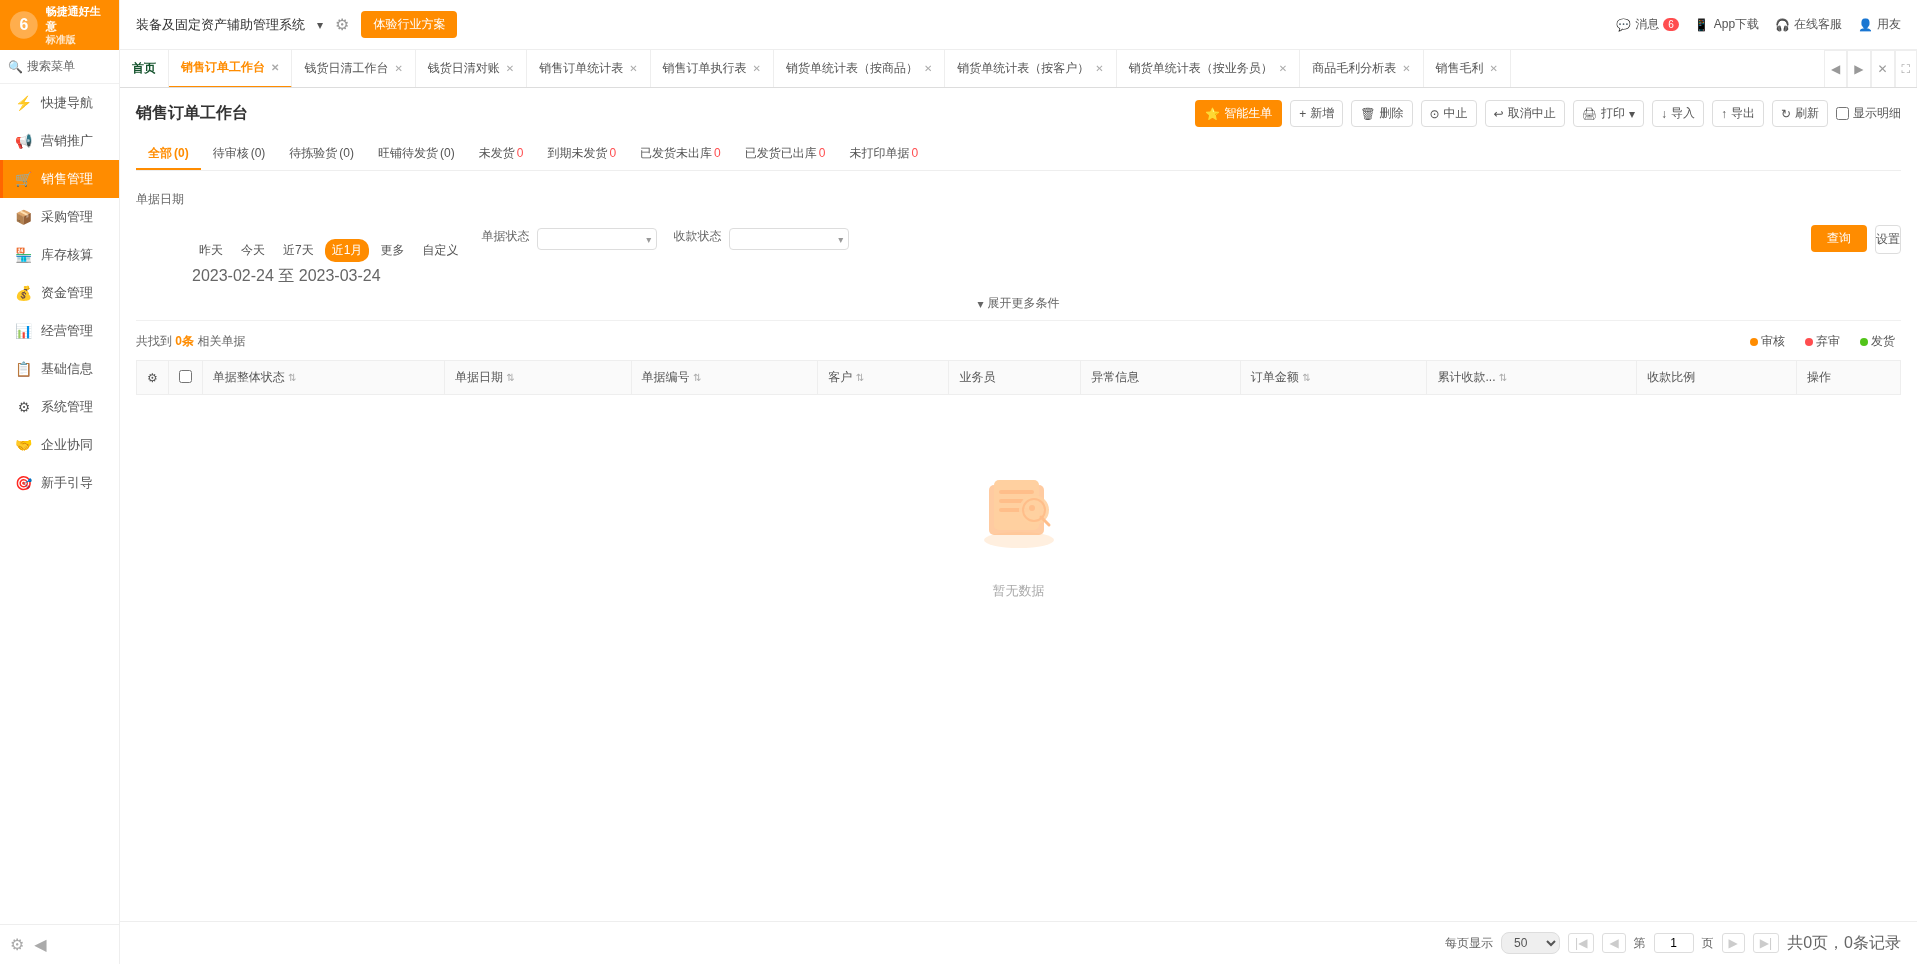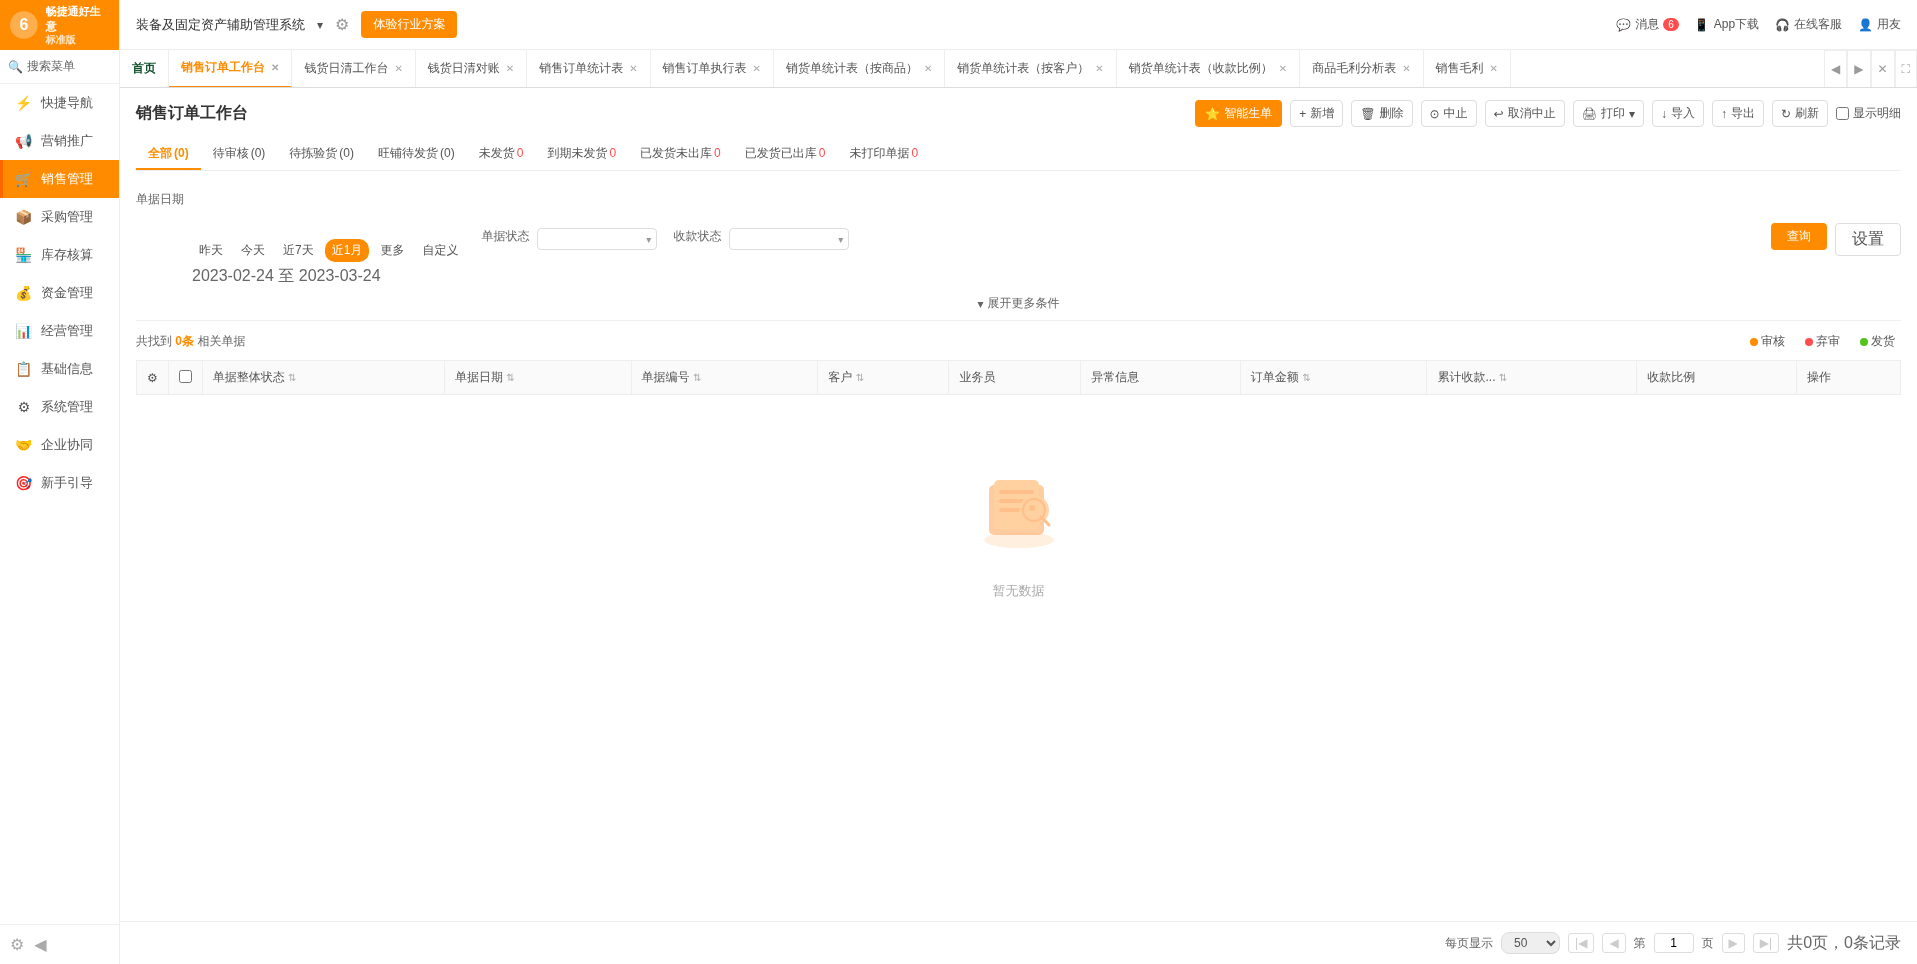--- a/index.html
+++ b/index.html
@@ -65,21 +65,21 @@
     .filter-label { color: #666; font-size: 12px; white-space: nowrap; }
     .filter-date-options { display: flex; gap: 4px; align-items: center; }
     .filter-date-btn { padding: 2px 6px; border-radius: 3px; cursor: pointer; font-size: 12px; color: #555; border: 1px solid transparent; margin-top: 48px; }
     .filter-date-btn.active { background: #ff8c00; color: #fff; border-radius: 10px; }
     .filter-date-range { color: #666; font-size: 16px; margin-top: 2px; }
     .filter-select { border: 1px solid #ddd; border-radius: 4px; padding: 3px 24px 3px 8px; font-size: 12px; color: #555; background: #fff; appearance: none; cursor: pointer; min-width: 120px; }
     .filter-select-wrap { position: relative; display: inline-block; }
     .filter-select-wrap::after { content: '▾'; position: absolute; right: 6px; top: 50%; transform: translateY(-50%); color: #999; pointer-events: none; font-size: 10px; }
     .filter-expand { color: #666; cursor: pointer; font-size: 12px; display: flex; align-items: center; gap: 4px; }
     .btn-query { background: #ff8c00; color: #fff; border: none; border-radius: 4px; padding: 5px 16px; cursor: pointer; font-size: 12px; }
-    .btn-setting { background: #fff; color: #555; border: 1px solid #ddd; border-radius: 4px; padding: 5px 16px; cursor: pointer; font-size: 16px; }
+    .btn-setting { background: #fff; color: #555; border: 1px solid #ddd; border-radius: 4px; padding: 5px 0; cursor: pointer; font-size: 12px; }
 
     
     .table-section { flex: 1; display: flex; flex-direction: column; }
     .table-info-row { display: flex; align-items: center; justify-content: space-between; margin-bottom: 8px; }
     .table-info { color: #666; font-size: 12px; }
     .table-info .count { color: #ff8c00; font-weight: bold; }
     .table-right-actions { display: flex; gap: 8px; align-items: center; }
     .table-action-btn { color: #555; font-size: 12px; cursor: pointer; display: flex; align-items: center; gap: 3px; padding: 2px 6px; border-radius: 3px; }
     .table-action-btn .dot { width: 8px; height: 8px; border-radius: 50%; display: inline-block; }
     .dot-orange { background: #ff8c00; }
@@ -240,21 +240,21 @@
     </div>
     <div class="tab-item">
       <span>销货单统计表（按商品）</span>
       <span class="tab-close">✕</span>
     </div>
     <div class="tab-item">
       <span>销货单统计表（按客户）</span>
       <span class="tab-close">✕</span>
     </div>
     <div class="tab-item">
-      <span>销货单统计表（收款比例）</span>
+      <span>销货单统计表（按业务员）</span>
       <span class="tab-close">✕</span>
     </div>
     <div class="tab-item">
       <span>商品毛利分析表</span>
       <span class="tab-close">✕</span>
     </div>
     <div class="tab-item">
       <span>销售毛利</span>
       <span class="tab-close">✕</span>
     </div>

